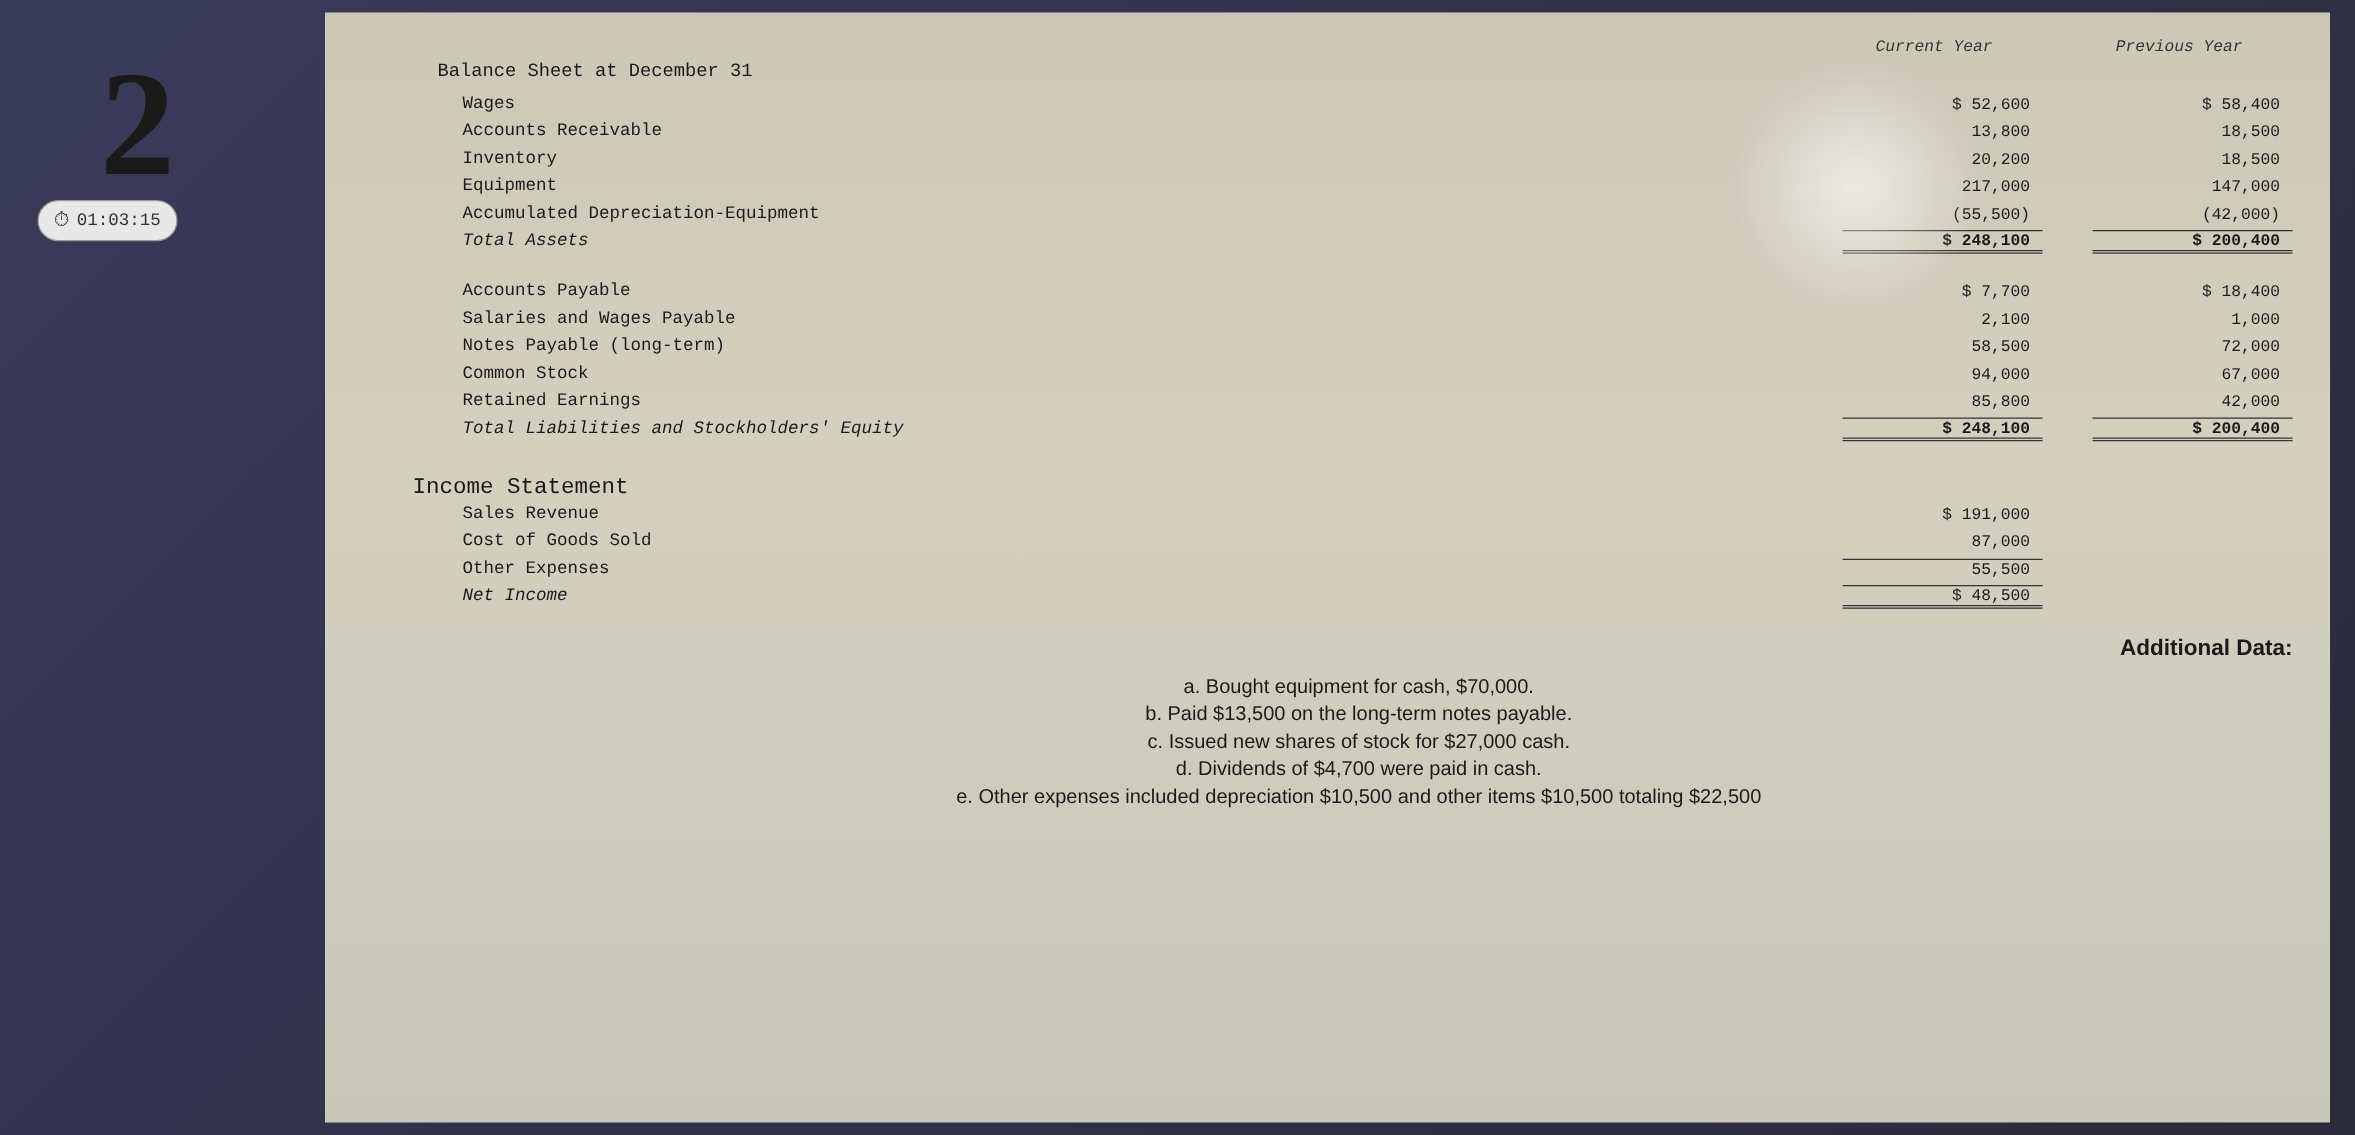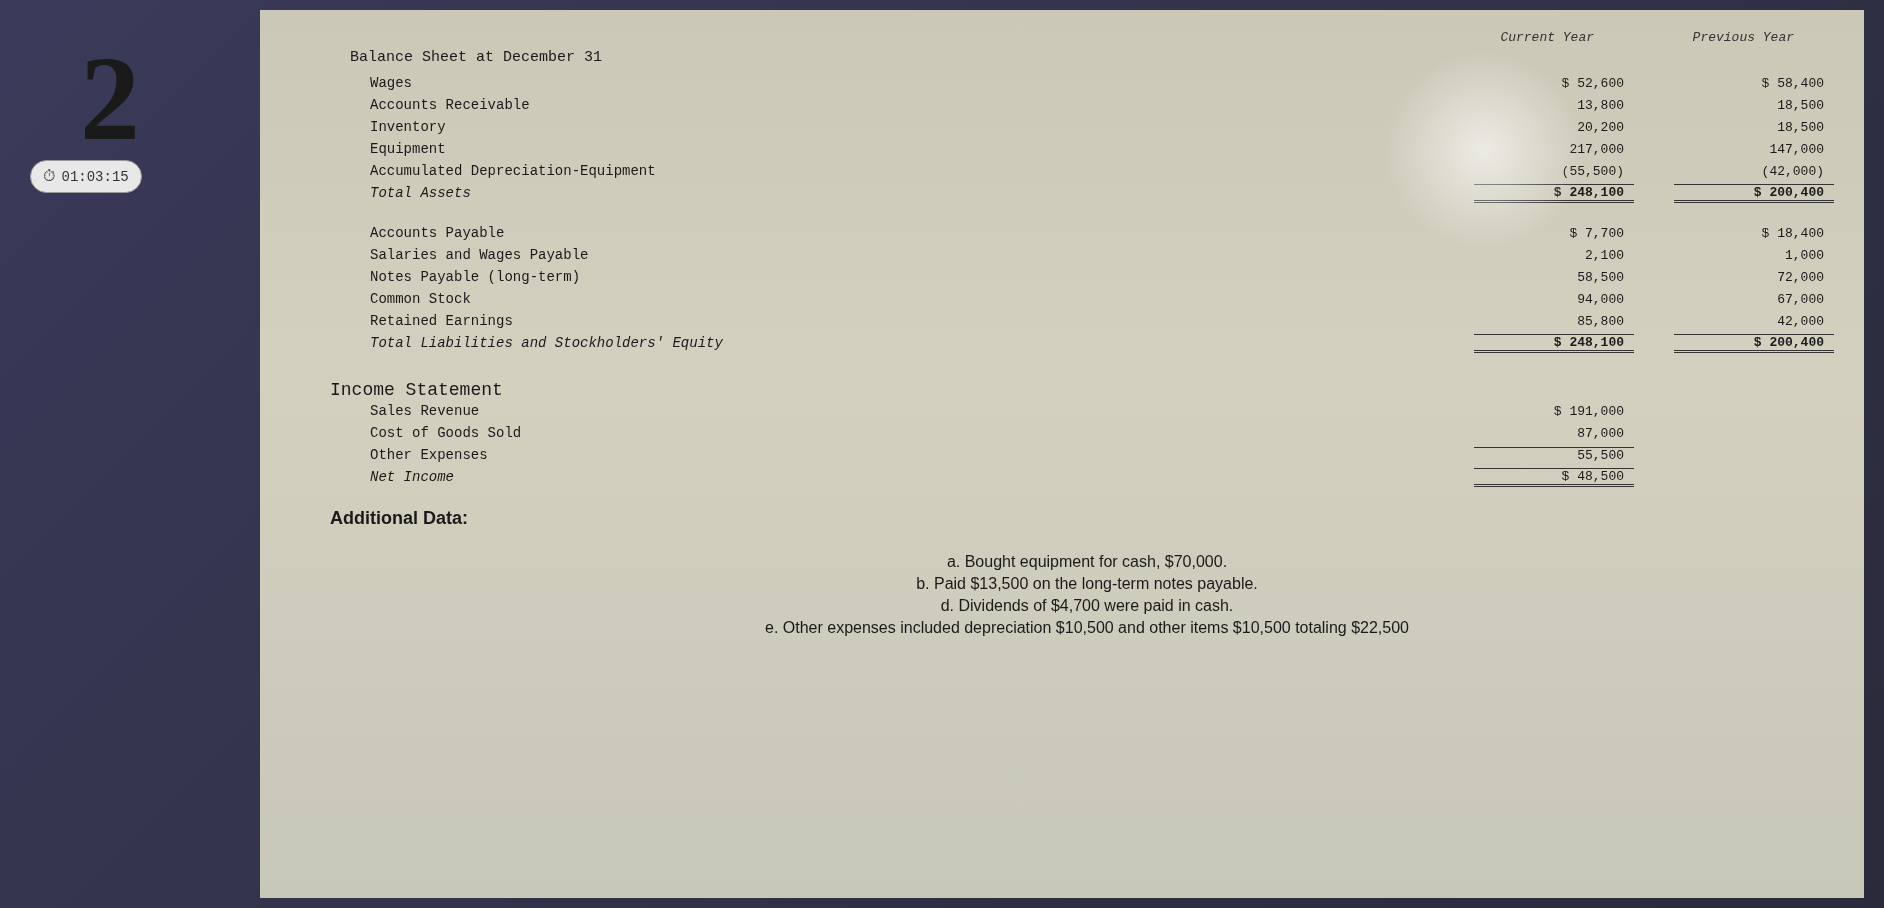--- a/index.html
+++ b/index.html
@@ -163,21 +163,22 @@
     .additional-data {
       margin-top: 20px;
       padding-left: 40px;
     }
 
     .additional-data-title {
       font-size: 18px;
       font-weight: bold;
       font-family: Arial, sans-serif;
       color: #1a1a1a;
-      margin-bottom: 24px;
+      margin-bottom: 12px;
+      text-align: right;
     }
 
     .additional-item {
       font-size: 16px;
       font-family: Arial, sans-serif;
       color: #1a1a1a;
       margin-bottom: 4px;
       padding-left: 10px;
       text-align: center;
     }
@@ -311,17 +312,18 @@
       <span class="row-label total-label">Net Income</span>
       <span class="current-year-val">$ 48,500</span>
       <span class="prev-year-val"></span>
     </div>
   </div>
 
   <div class="additional-data">
     <div class="additional-data-title">Additional Data:</div>
     <div class="additional-item">a. Bought equipment for cash, $70,000.</div>
     <div class="additional-item">b. Paid $13,500 on the long-term notes payable.</div>
+    <div class="additional-item">c. Issued new shares of stock for $27,000 cash.</div>
     <div class="additional-item">d. Dividends of $4,700 were paid in cash.</div>
     <div class="additional-item">e. Other expenses included depreciation $10,500 and other items $10,500 totaling $22,500</div>
   </div>
 
 </div>
 
 </body></html>

